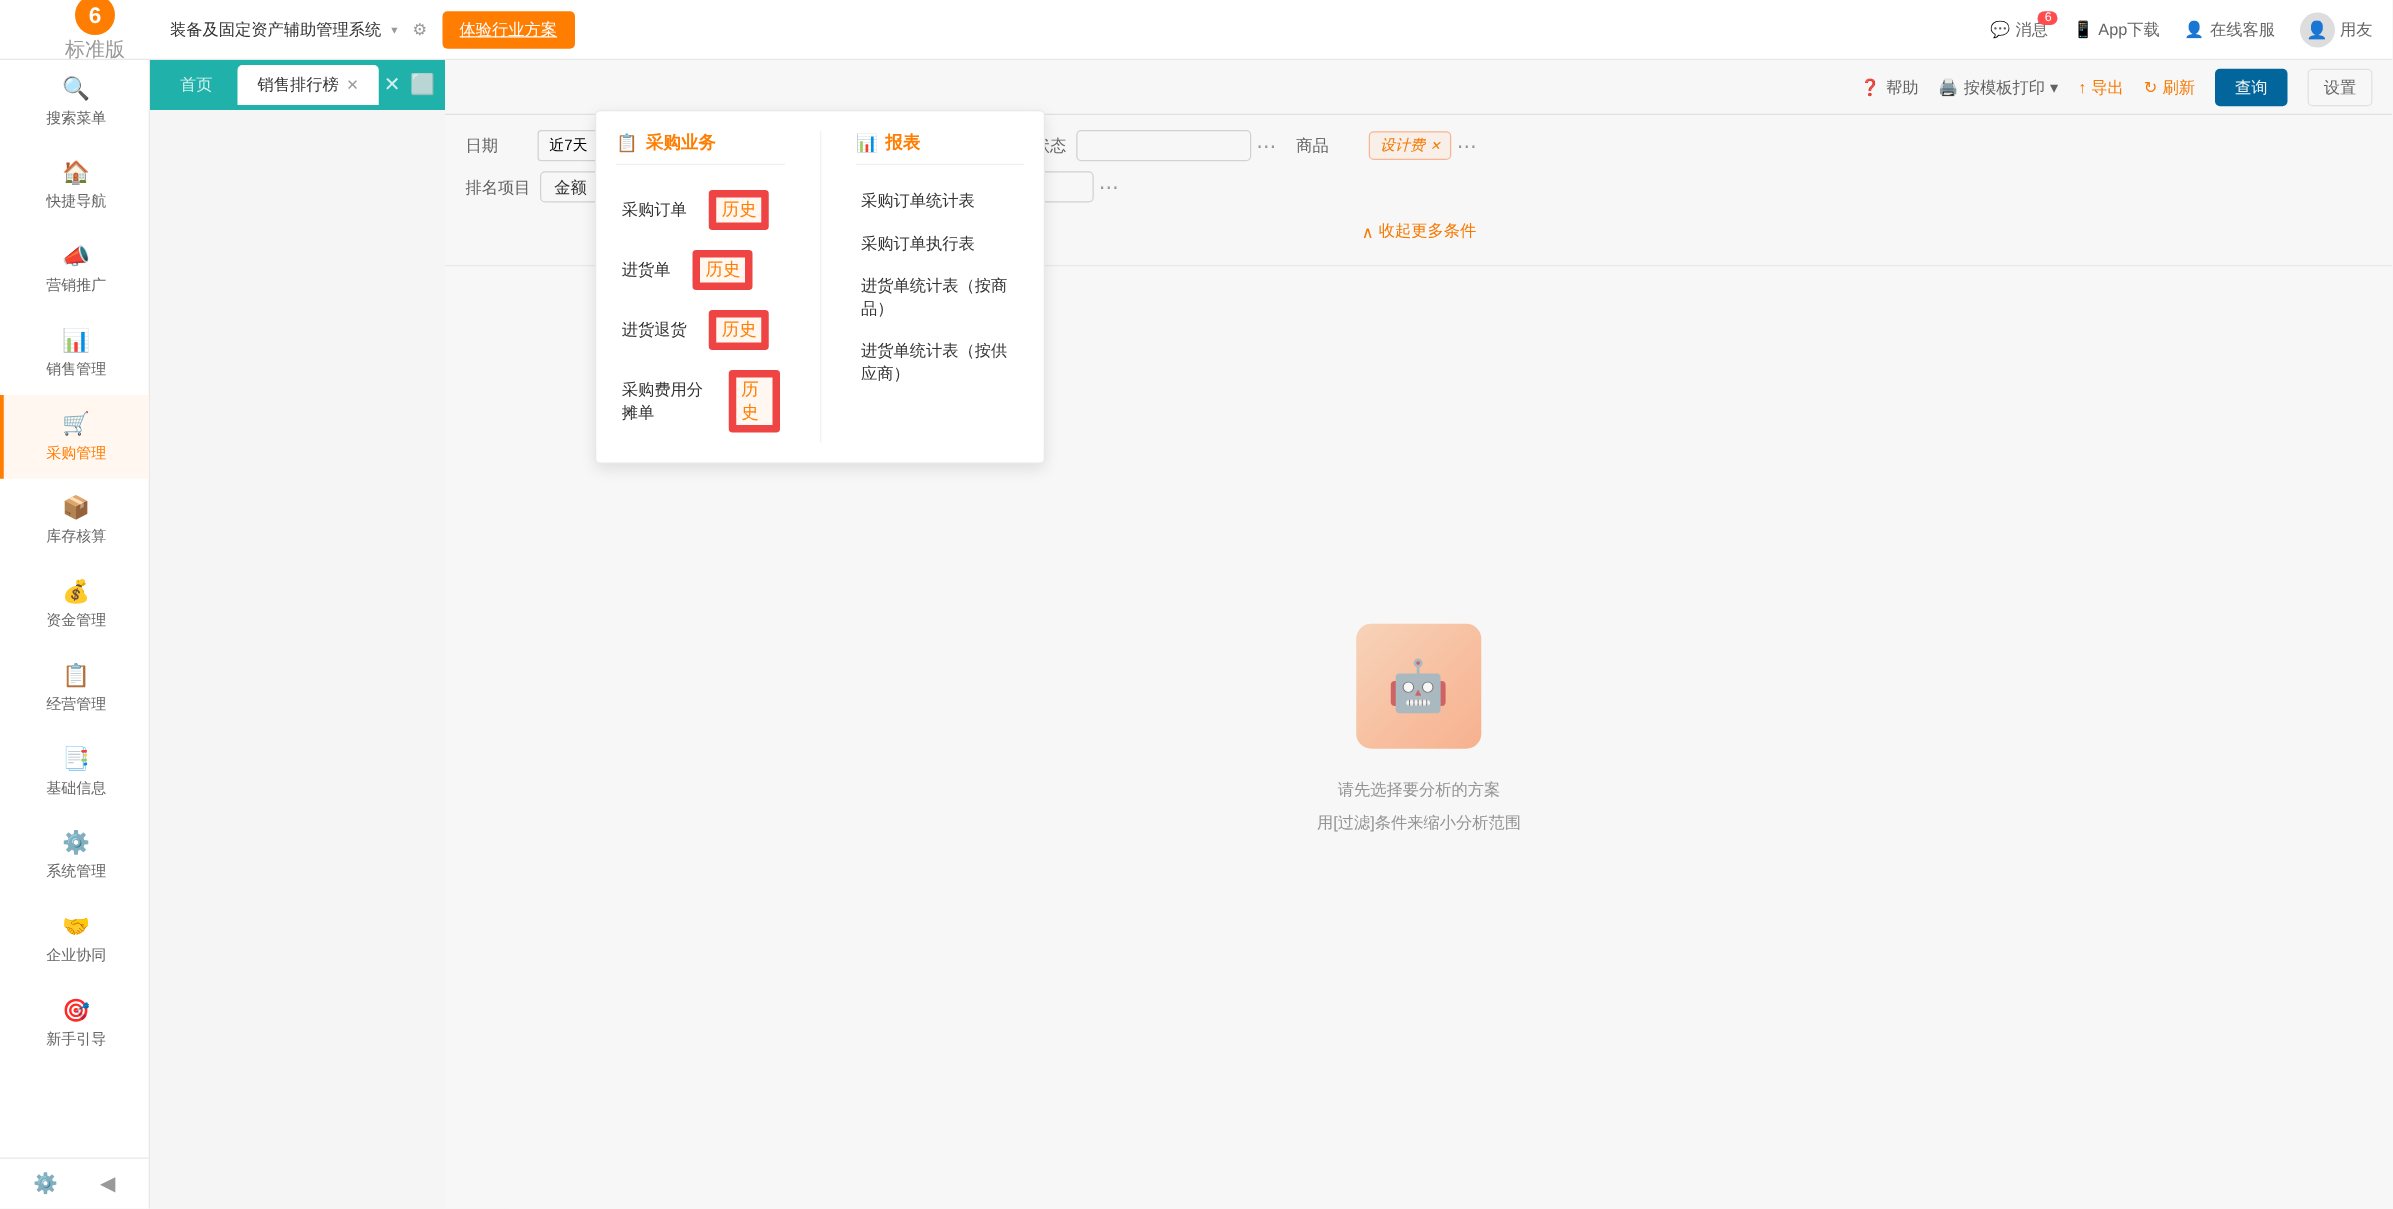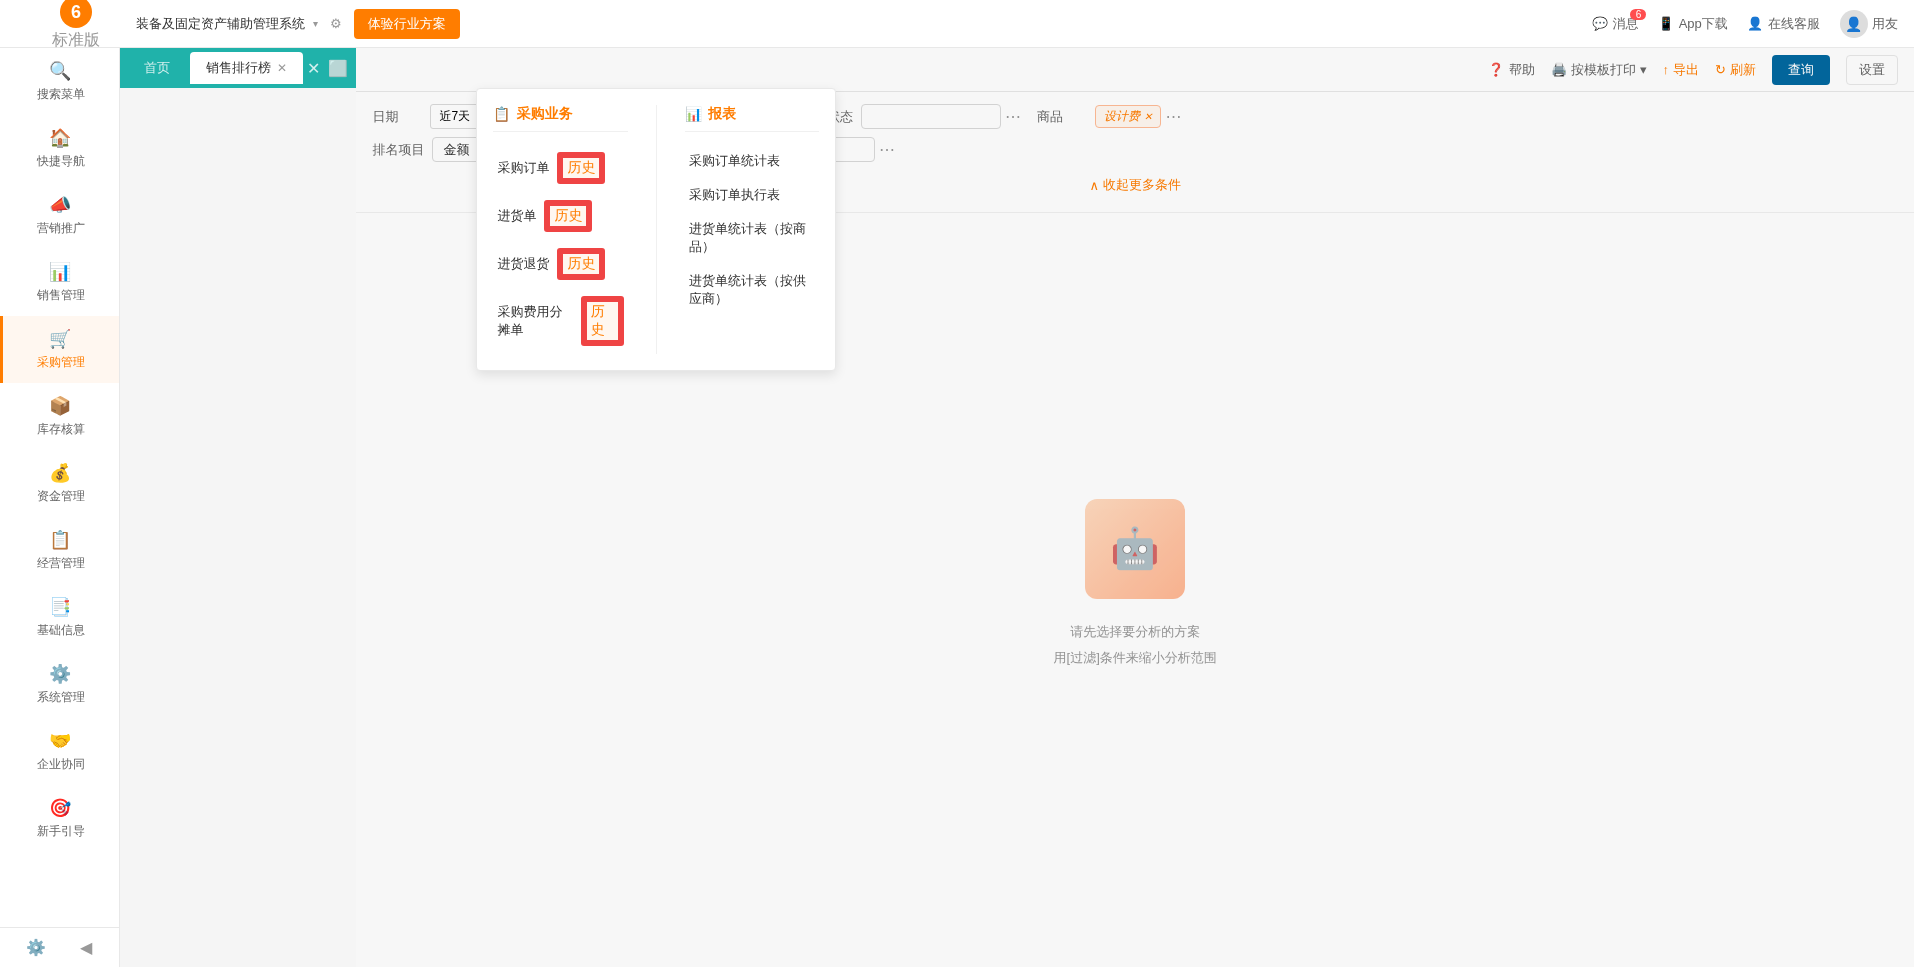--- a/index.html
+++ b/index.html
@@ -40,20 +40,21 @@
     .settings-icon { color: #999; cursor: pointer; margin-left: 4px; }
     .industry-btn {
       background: #ff7d00;
       color: #fff;
       border: none;
       border-radius: 4px;
       padding: 6px 14px;
       font-size: 13px;
       cursor: pointer;
       margin-left: 12px;
+      text-decoration: underline;
     }
     .header-right {
       margin-left: auto;
       display: flex; align-items: center; gap: 20px;
     }
     .header-right-item {
       display: flex; align-items: center; gap: 4px;
       color: #666; font-size: 13px; cursor: pointer;
       position: relative;
     }
@@ -317,21 +318,21 @@
     }
     .dropdown-col-title {
       display: flex; align-items: center; gap: 6px;
       color: #ff7d00; font-size: 14px; font-weight: 600;
       margin-bottom: 12px;
       padding-bottom: 8px;
       border-bottom: 1px solid #f0f0f0;
     }
     .dropdown-col-title.report { color: #ff7d00; }
     .dropdown-item {
-      display: flex; align-items: center; gap: 8px;
+      display: flex; align-items: center; gap: 18px;
       padding: 8px 4px;
       color: #333; font-size: 13px; cursor: pointer;
     }
     .history-badge {
       background: #fff7f0;
       border: 6px solid #ef4444;
       color: #ff7d00;
       border-radius: 3px;
       font-size: 14px;
       padding: 1px 4px;

